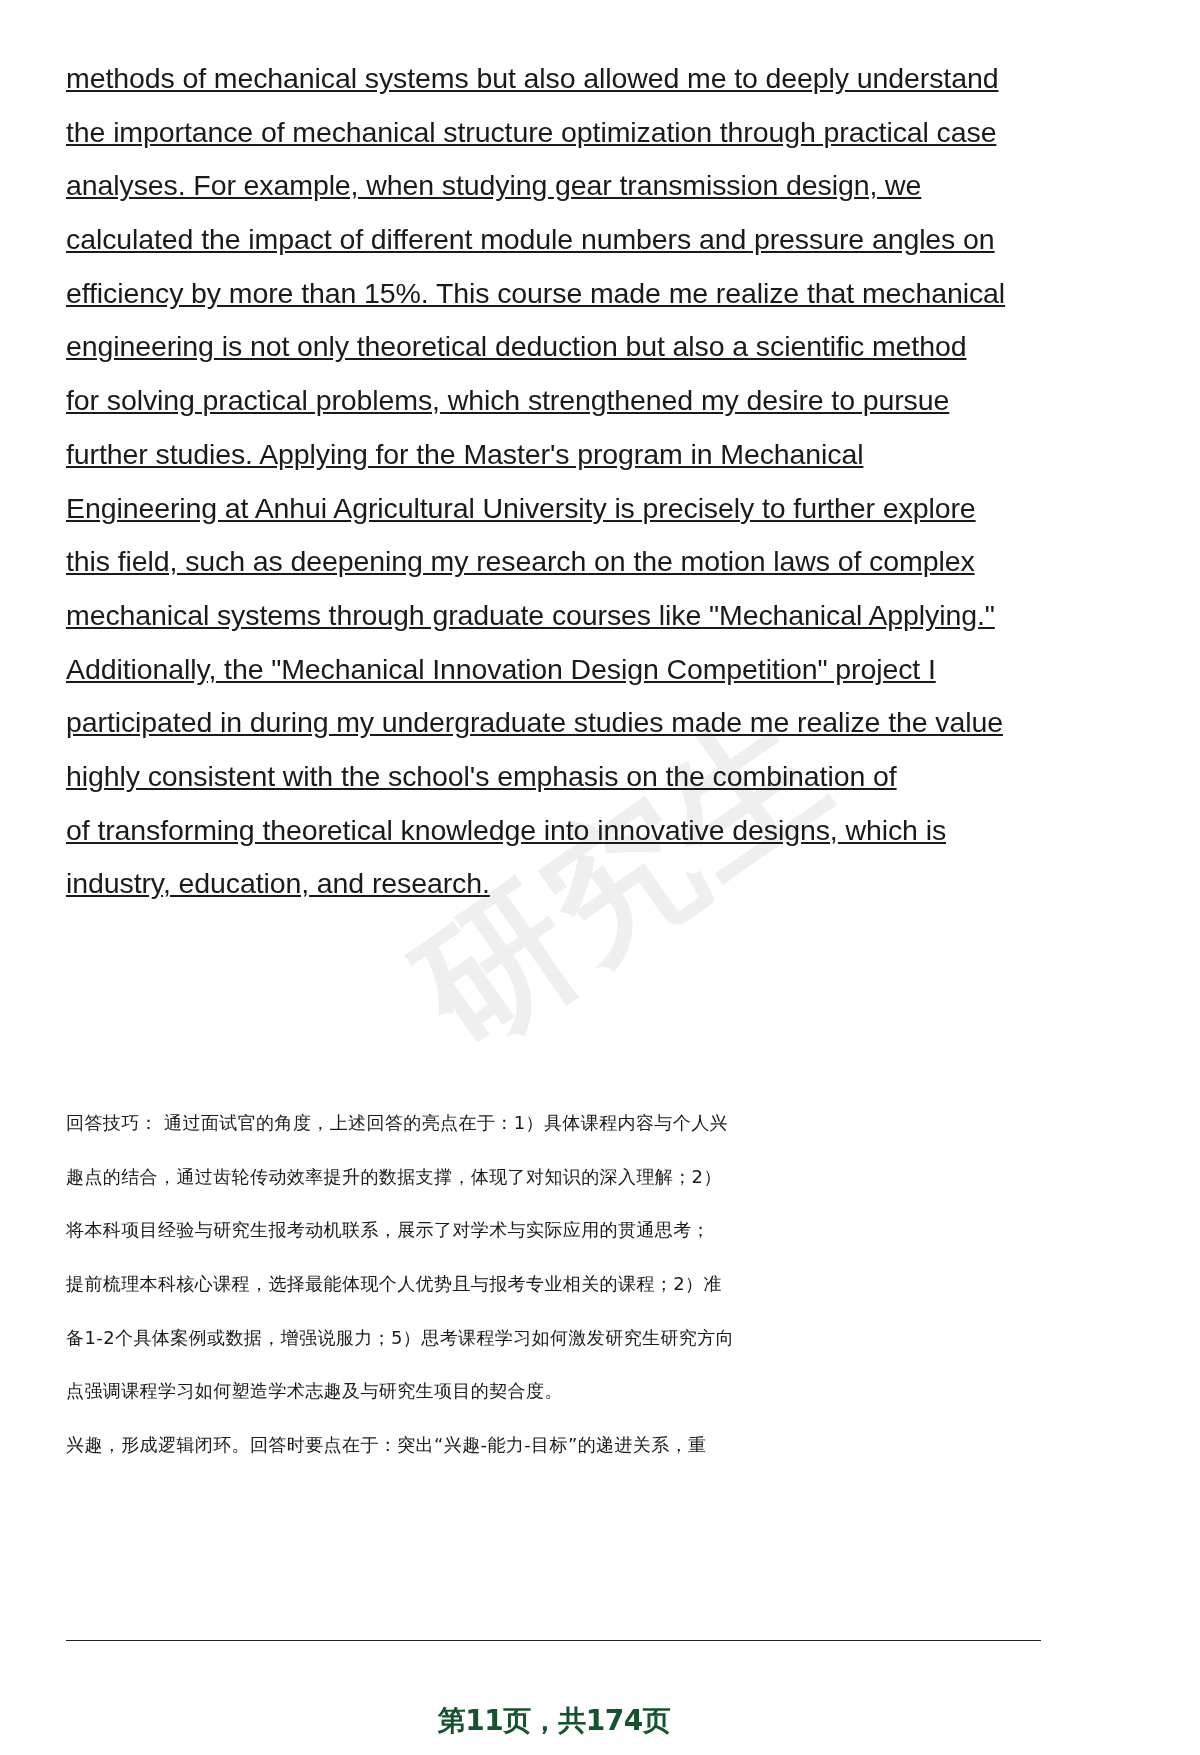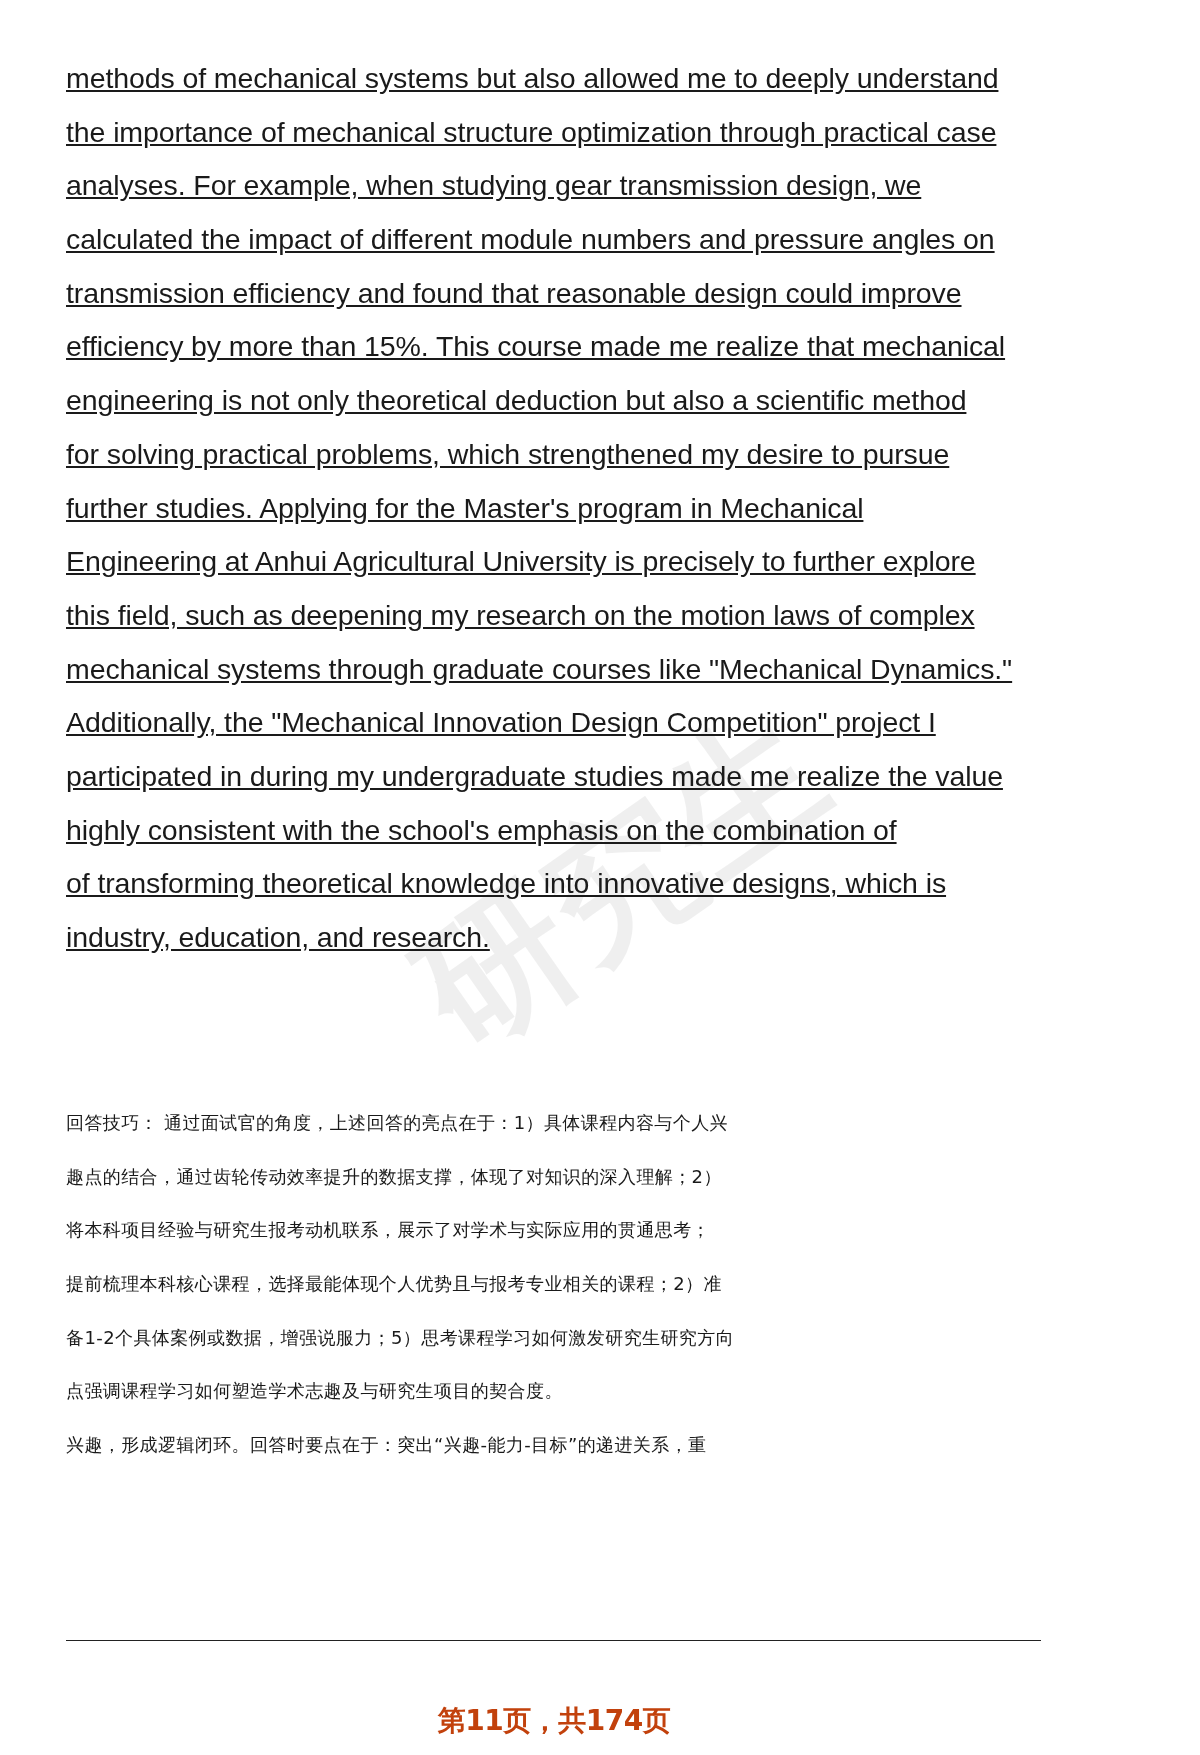--- a/index.html
+++ b/index.html
@@ -71,45 +71,44 @@
       border-top: 1.5px solid #222;
     }
     .footer {
       position: absolute;
       left: 0;
       top: 1702px;
       width: 1108px;
       text-align: center;
       font-size: 28px;
       font-weight: bold;
-      color: #c2410c;
+      color: #14532d;
       font-family: "DejaVu Sans", sans-serif;
       letter-spacing: -0.5px;
     }
   </style>
 </head>
 <body>
 
 <div class="watermark">
   <span>研究生</span>
 </div>
 
 <div class="page">
   <div class="en-line">methods of mechanical systems but also allowed me to deeply understand</div>
   <div class="en-line">the importance of mechanical structure optimization through practical case</div>
   <div class="en-line">analyses. For example, when studying gear transmission design, we</div>
   <div class="en-line">calculated the impact of different module numbers and pressure angles on</div>
-  <div class="en-line">transmission efficiency and found that reasonable design could improve</div>
   <div class="en-line">efficiency by more than 15%. This course made me realize that mechanical</div>
   <div class="en-line">engineering is not only theoretical deduction but also a scientific method</div>
   <div class="en-line">for solving practical problems, which strengthened my desire to pursue</div>
   <div class="en-line">further studies. Applying for the Master's program in Mechanical</div>
   <div class="en-line">Engineering at Anhui Agricultural University is precisely to further explore</div>
   <div class="en-line">this field, such as deepening my research on the motion laws of complex</div>
-  <div class="en-line">mechanical systems through graduate courses like "Mechanical Dynamics."</div>
+  <div class="en-line">mechanical systems through graduate courses like "Mechanical Applying."</div>
   <div class="en-line">Additionally, the "Mechanical Innovation Design Competition" project I</div>
   <div class="en-line">participated in during my undergraduate studies made me realize the value</div>
   <div class="en-line">highly consistent with the school's emphasis on the combination of</div>
   <div class="en-line">of transforming theoretical knowledge into innovative designs, which is</div>
   <div class="en-line">industry, education, and research.</div>
 </div>
 
 <div class="zh-block">
   <div class="zh-line">回答技巧： 通过面试官的角度，上述回答的亮点在于：1）具体课程内容与个人兴</div>
   <div class="zh-line">趣点的结合，通过齿轮传动效率提升的数据支撑，体现了对知识的深入理解；2）</div>

